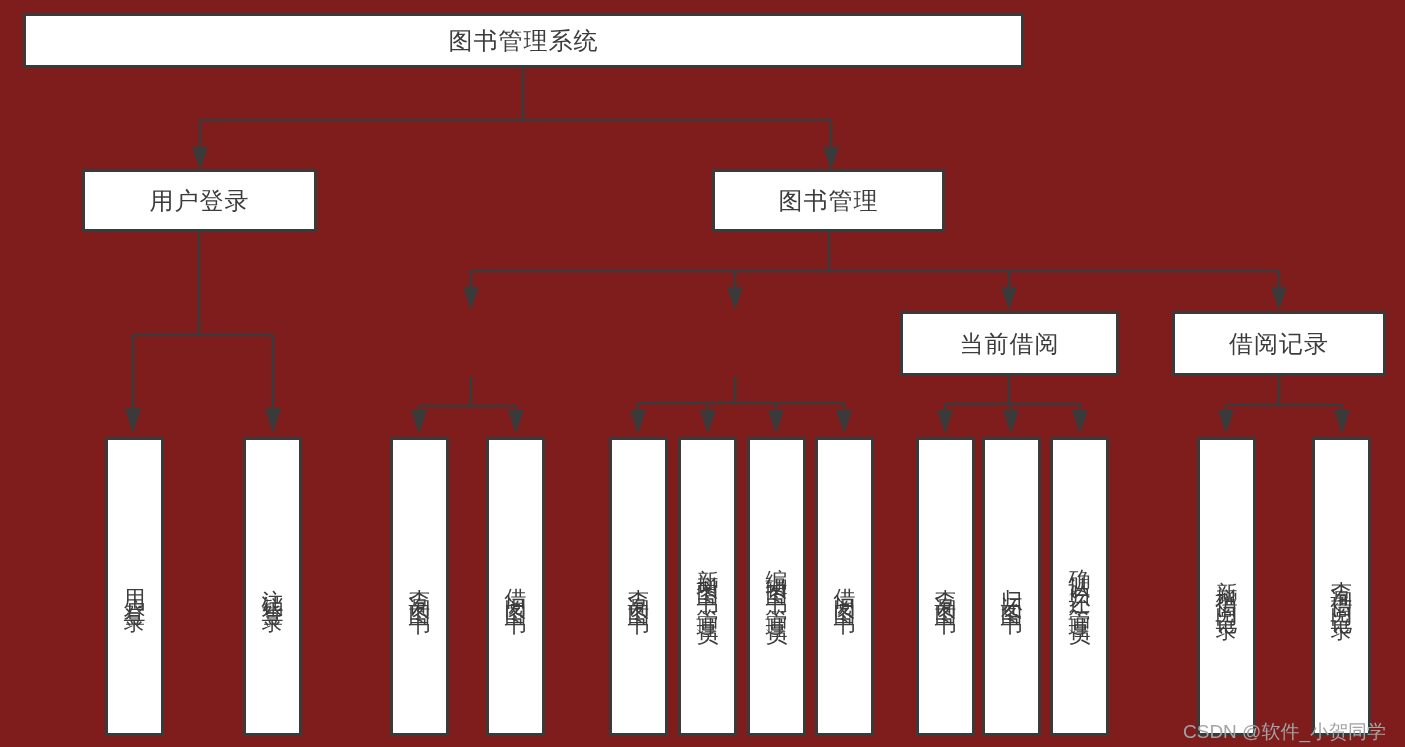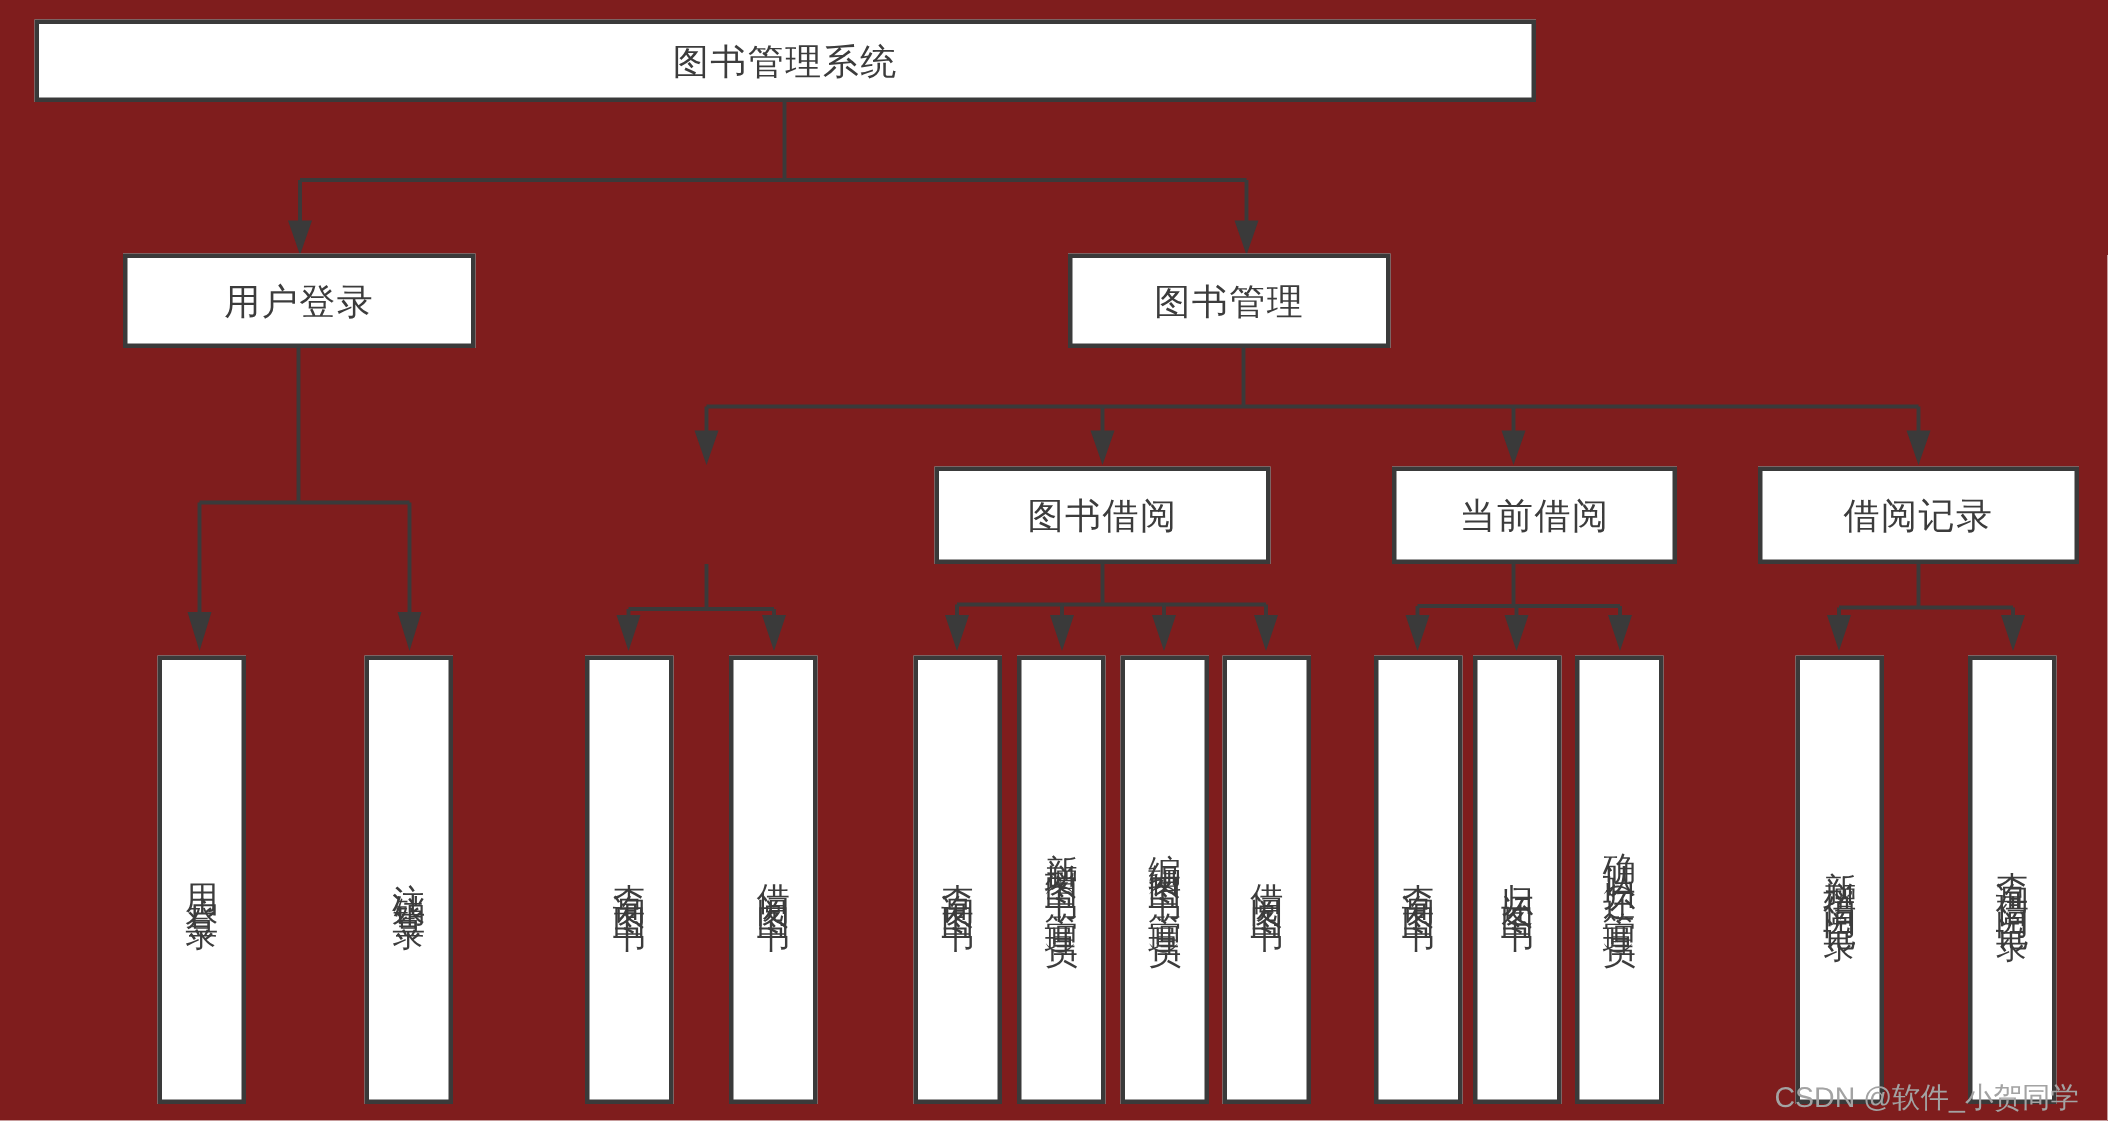--- a/index.html
+++ b/index.html
@@ -34,25 +34,25 @@
     color: #3c3c3c;
   }
   .node-h {
     font-size: 24px;
     letter-spacing: 1px;
     white-space: nowrap;
   }
   .root    { left: 23px;  top: 13px;  width: 1001px; height: 55px; }
   .lvl1    { top: 169px; height: 63px; }
   .l1-0    { left: 82px;  width: 235px; }
-  .l1-1    { left: 712px; width: 215px; }
+  .l1-1    { left: 712px; width: 233px; }
   .lvl2    { top: 311px; height: 65px; }
   .l2-0    { left: 363px;  width: 215px; }
   .l2-1    { left: 623px;  width: 224px; }
-  .l2-2    { left: 928px;  width: 190px; }
+  .l2-2    { left: 900px;  width: 219px; }
   .l2-3    { left: 1172px; width: 214px; }
   .leaf    { top: 437px; width: 59px; height: 299px; }
   .lf-0  { left: 105px; }
   .lf-1  { left: 243px; }
   .lf-2  { left: 390px; }
   .lf-3  { left: 486px; }
   .lf-4  { left: 609px; }
   .lf-5  { left: 678px; }
   .lf-6  { left: 747px; }
   .lf-7  { left: 815px; }
@@ -152,23 +152,20 @@
     <span>图书管理系统</span>
   </div>
 
   <div class="node lvl1 l1-0 node-h">
     <span>用户登录</span>
   </div>
   <div class="node lvl1 l1-1 node-h">
     <span>图书管理</span>
   </div>
 
-  <div class="node lvl2 l2-1 node-h">
-    <span>图书借阅</span>
-  </div>
   <div class="node lvl2 l2-2 node-h">
     <span>当前借阅</span>
   </div>
   <div class="node lvl2 l2-3 node-h">
     <span>借阅记录</span>
   </div>
 
   <div class="node leaf lf-0">
     <span class="vtext">用户登录</span>
   </div>

